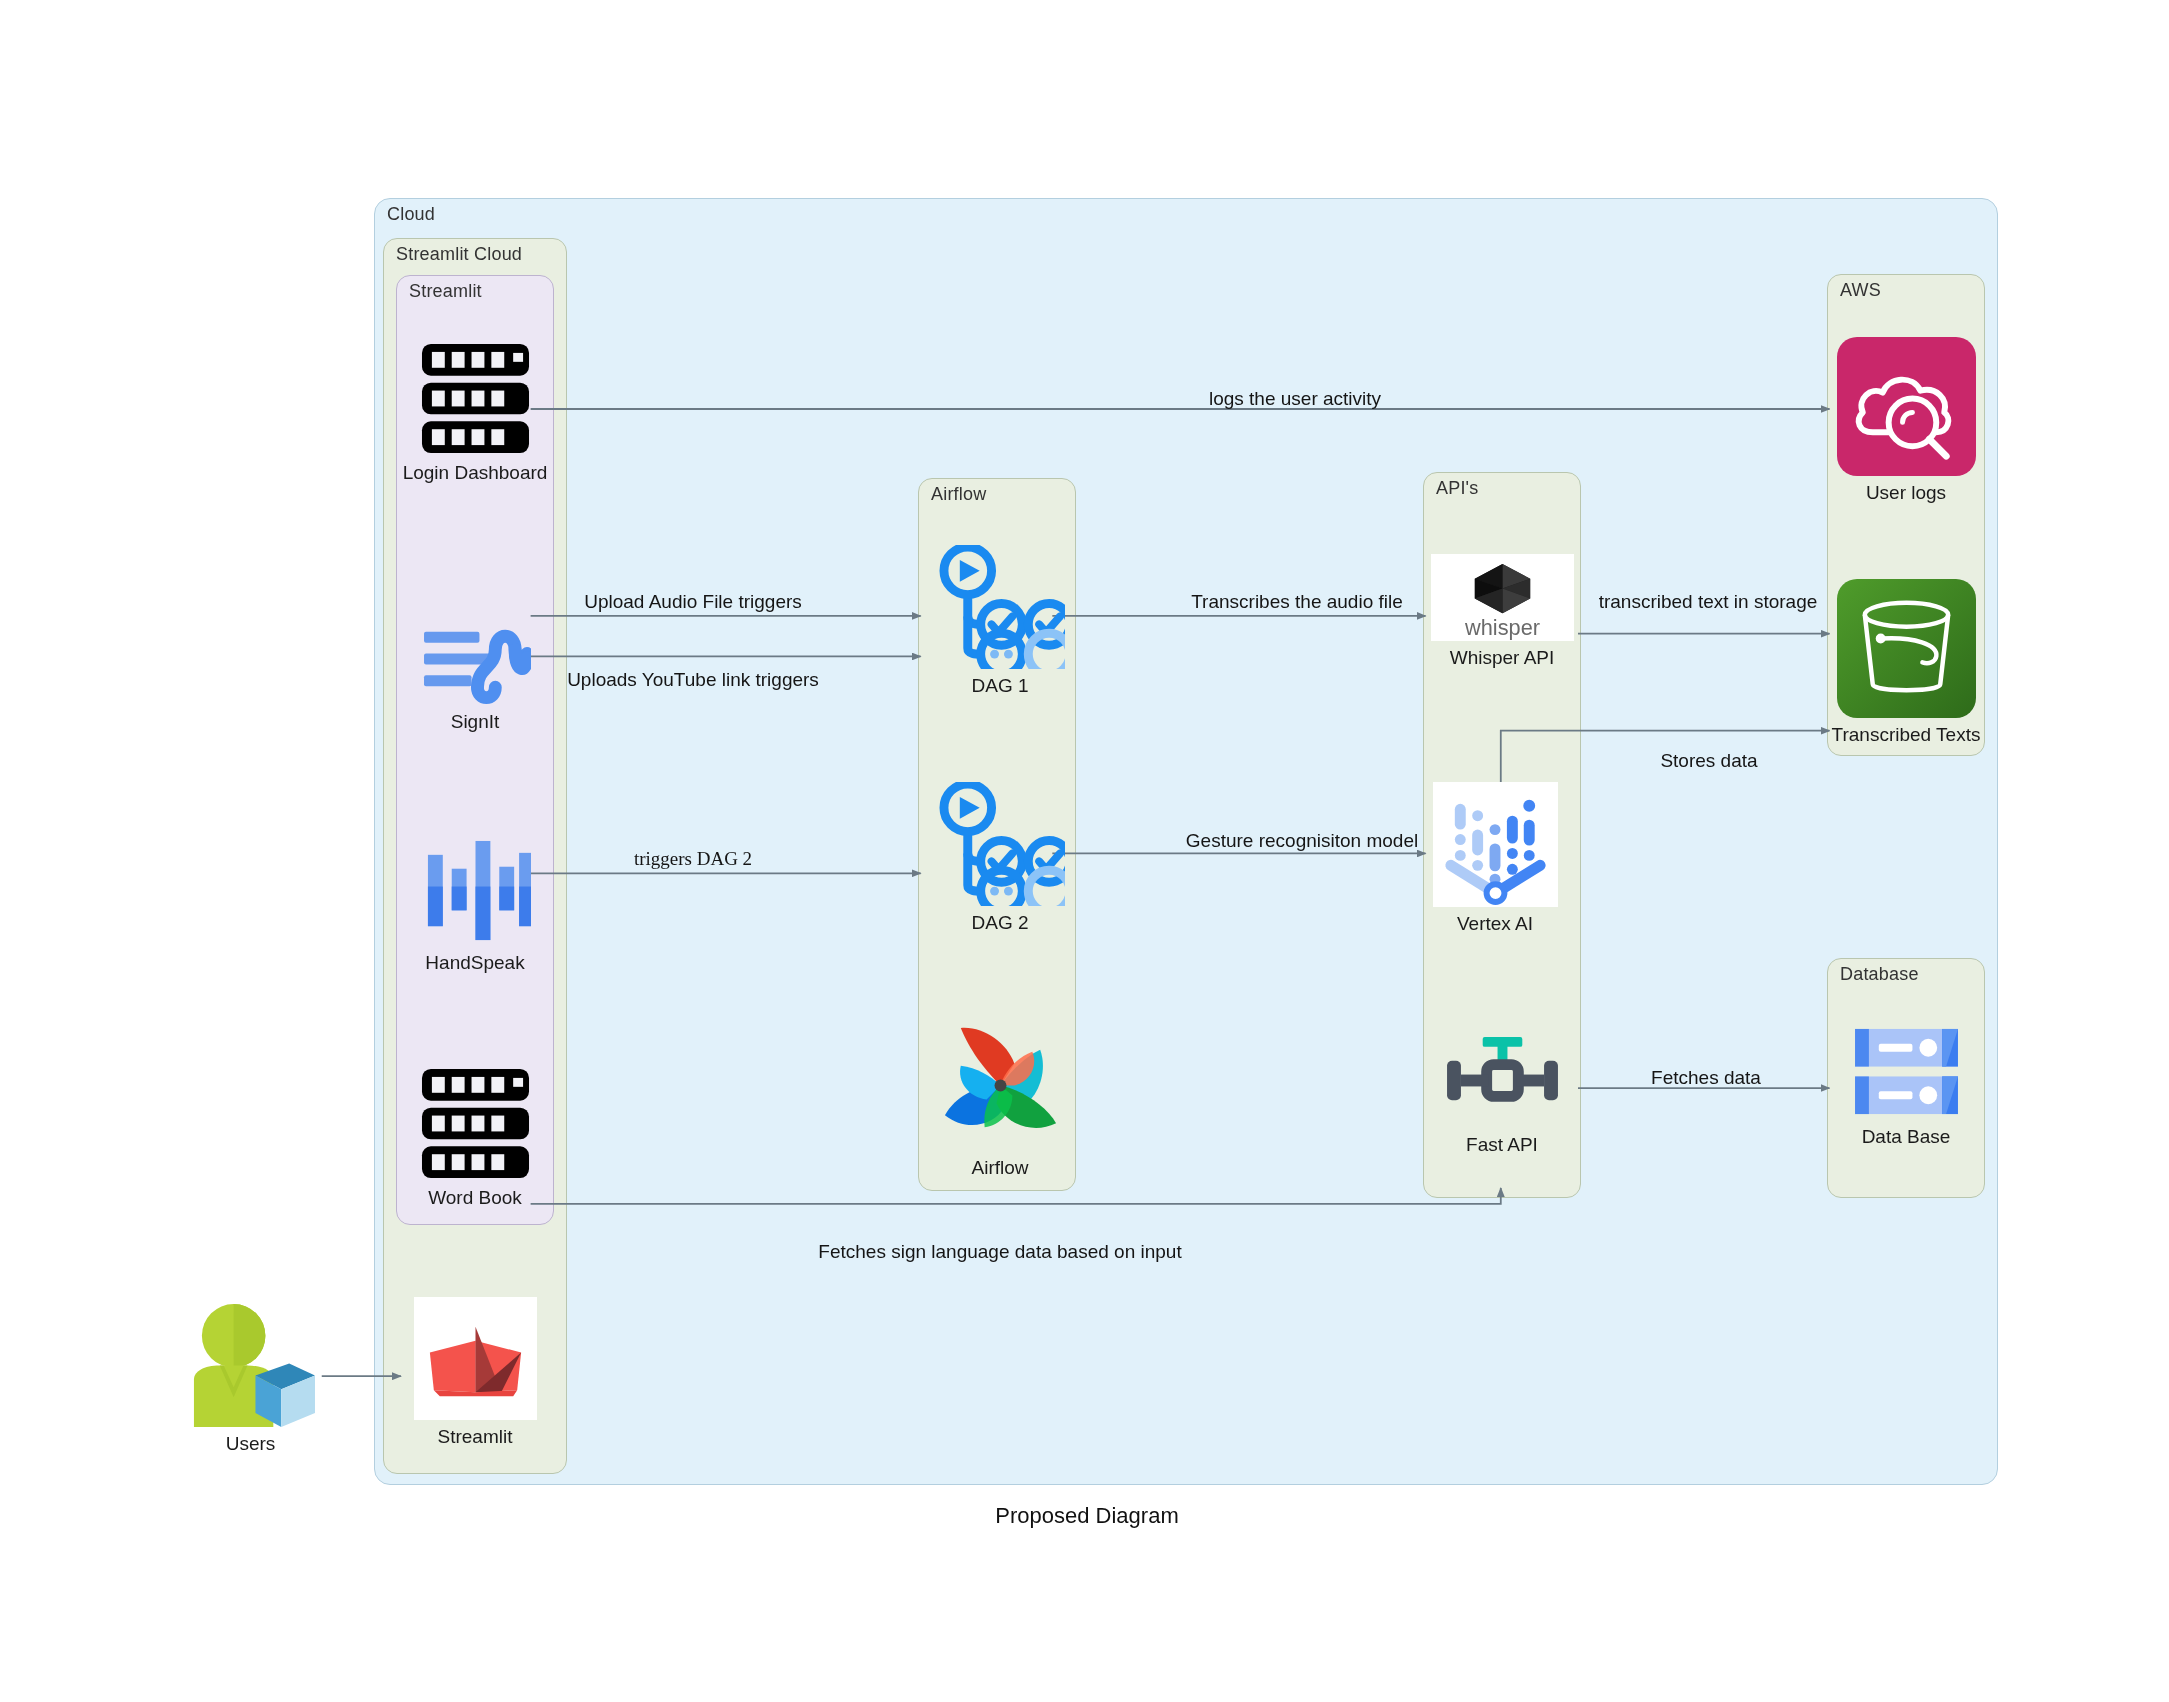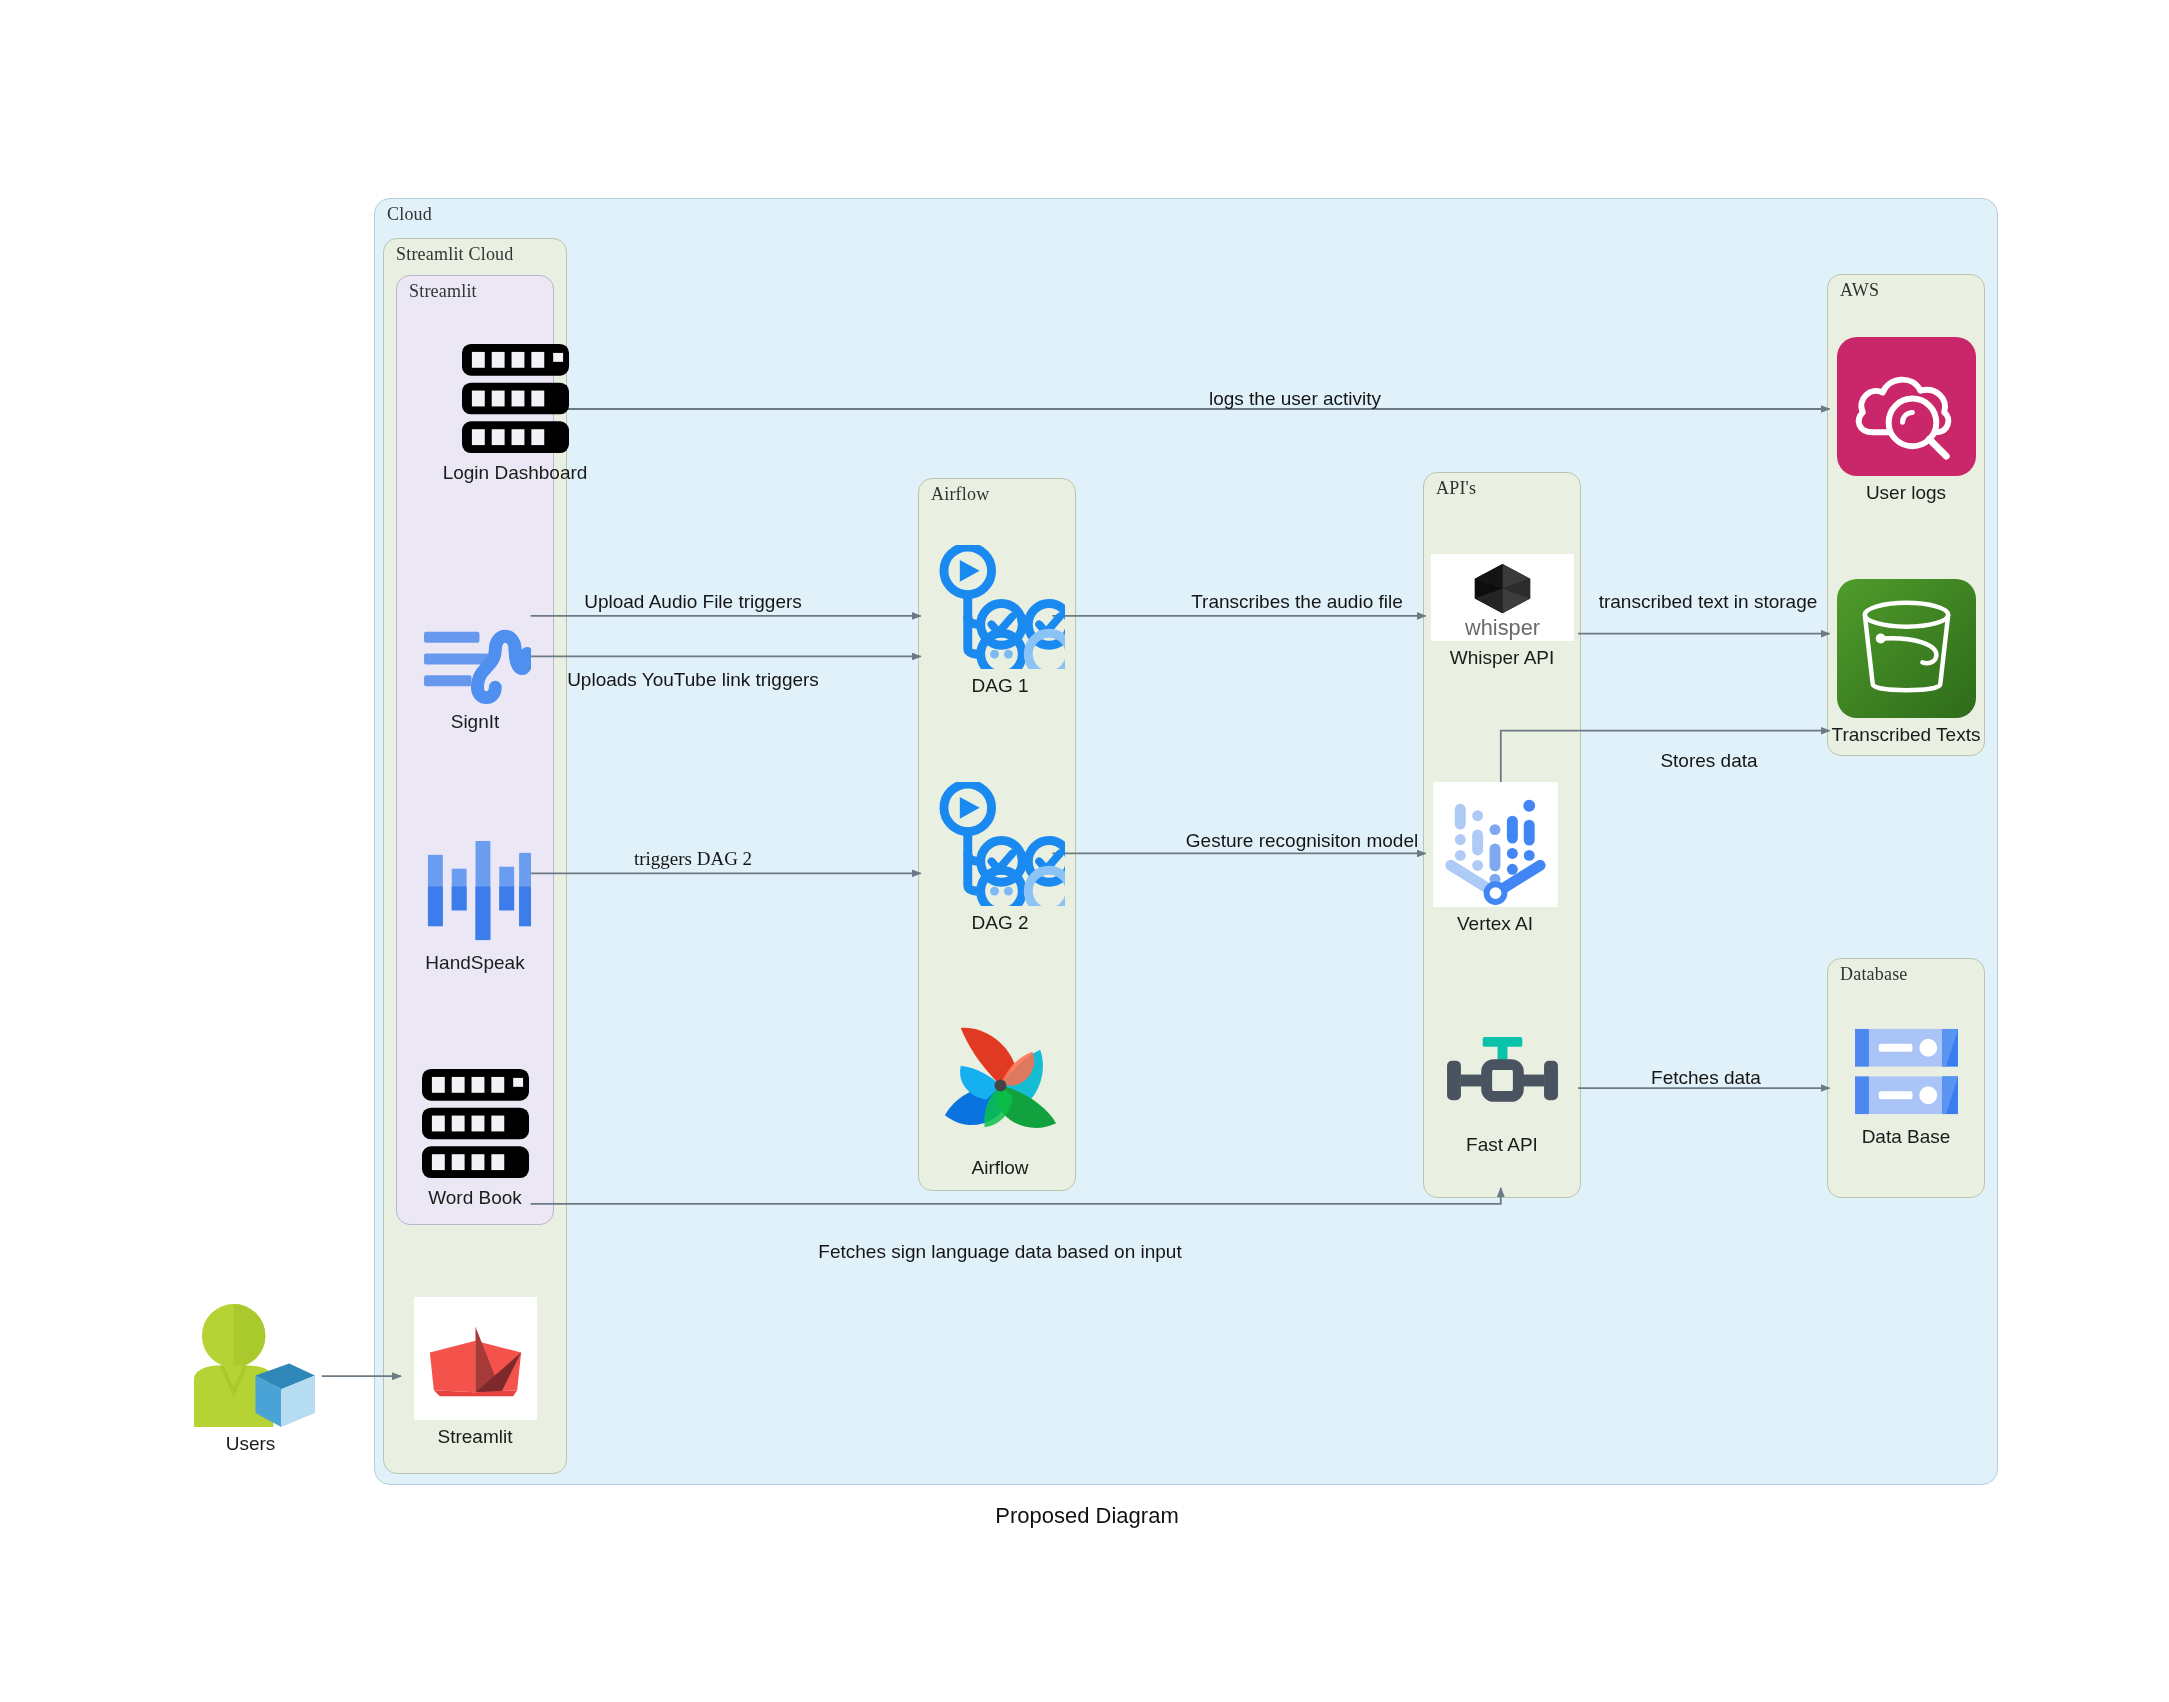--- a/index.html
+++ b/index.html
@@ -1,20 +1,20 @@
 <!DOCTYPE html>
 <html><head>
 <meta charset="utf-8">
 <style>
   html,body{margin:0;padding:0;background:#ffffff;}
   body{width:2169px;height:1703px;font-family:"Liberation Sans",sans-serif;color:#1a1a1a;}
   #stage{position:relative;width:2169px;height:1703px;overflow:hidden;}
   #edges{position:absolute;left:0;top:0;width:2169px;height:1703px;pointer-events:none;}
 
-  .group{position:absolute;box-sizing:border-box;border:1px solid #9fb8c8;border-radius:14px;font-family:Liberation Serif, serif;}
+  .group{position:absolute;box-sizing:border-box;border:1px solid #9fb8c8;border-radius:14px;}
   .group > .glabel{position:absolute;left:12px;top:5px;font-size:18px;color:#333;letter-spacing:0.2px;}
 
   .g-cloud{background:#e1f1fa;border-color:#b3cfdf;border-radius:16px;}
   .g-green{background:#e9efe1;border-color:#b9c6ae;}
   .g-purple{background:#ece7f4;border-color:#bdb3cf;}
 
   .node{position:absolute;text-align:center;}
   .node .nlabel{font-size:19px;color:#1b1b1b;white-space:nowrap;margin-top:6px;}
   .icon{display:block;margin:0 auto;}
 
@@ -82,21 +82,21 @@
       <path d="M1063,862 L1440,862"></path>
 
       <path d="M1594,1099 L1848,1099"></path>
 
       <path d="M536,1216 L1516,1216 L1516,1200"></path>
 
       <path d="M325,1390 L405,1390"></path>
     </g>
   </svg>
 
-  <div class="node" style="left:396px;top:342px;width:158px;margin-left:40px;">
+  <div class="node" style="left:396px;top:342px;width:158px;">
     <svg class="icon" width="111" height="114" viewBox="0 0 112 115">
       <g fill="#000000">
         <rect x="2" y="2" width="108" height="32" rx="9"></rect>
         <rect x="2" y="41" width="108" height="32" rx="9"></rect>
         <rect x="2" y="80" width="108" height="32" rx="9"></rect>
       </g>
       <g fill="#f2f2f7">
         <rect x="12" y="10" width="13" height="16"></rect>
           <rect x="32" y="10" width="13" height="16"></rect>
         <rect x="52" y="10" width="13" height="16"></rect>

